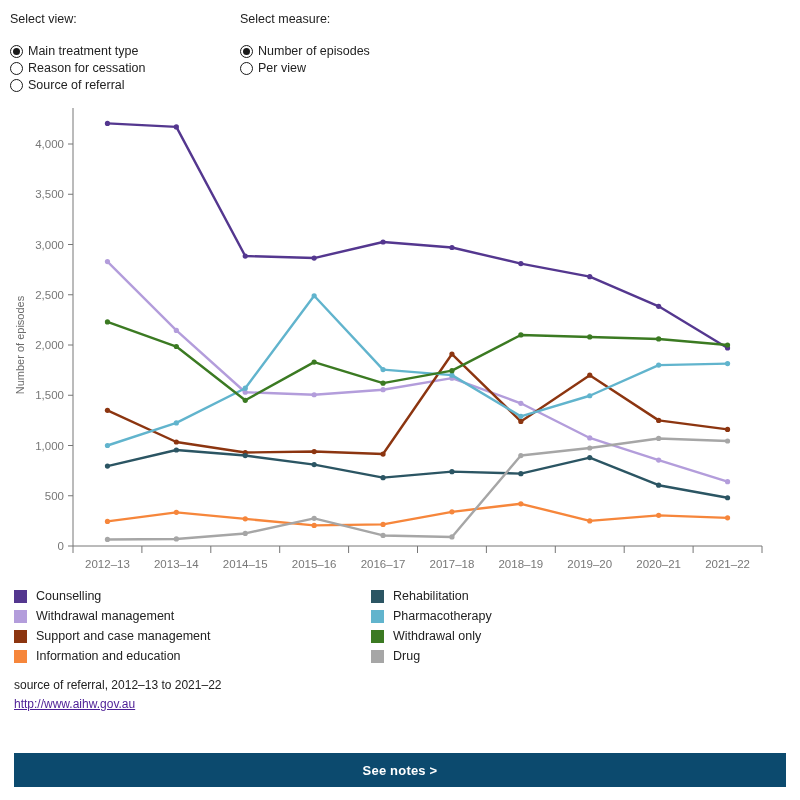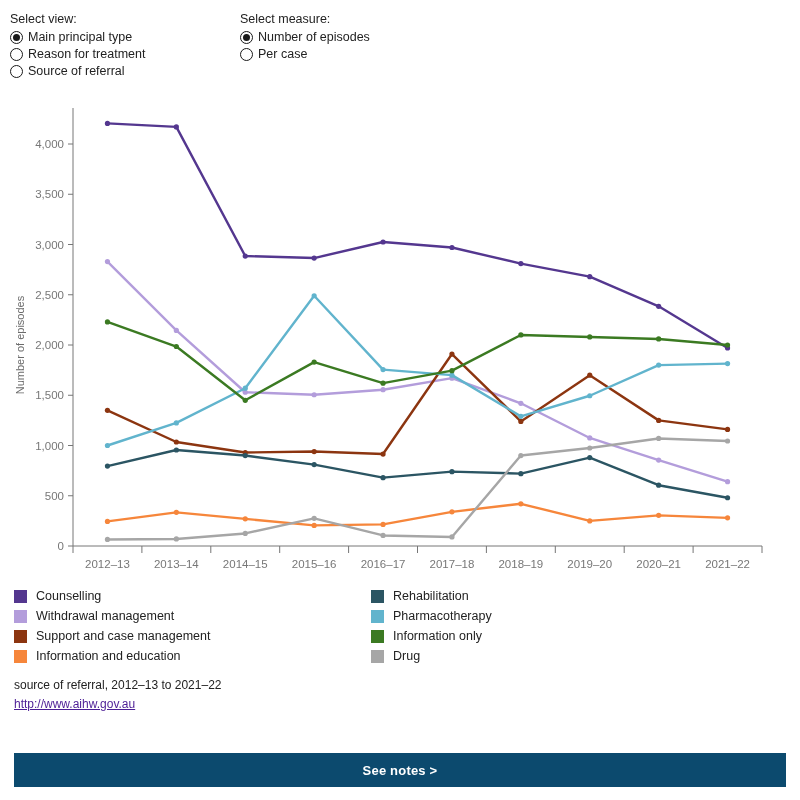--- a/index.html
+++ b/index.html
@@ -26,21 +26,21 @@
   .control-group {
     position: absolute;
     top: 12px;
   }
   .control-group.view { left: 10px; }
   .control-group.measure { left: 240px; }
 
   .control-title {
     font-size: 12.5px;
     color: #222;
-    margin-bottom: 3px;
+    margin-bottom: 17px;
     line-height: 14px;
   }
   .radio-row {
     display: flex;
     align-items: center;
     height: 17px;
     cursor: pointer;
   }
   .radio {
     width: 13px;
@@ -169,41 +169,41 @@
 </style>
 </head>
 <body>
 
 <div class="controls">
 
   <div class="control-group view">
     <div class="control-title">Select view:</div>
     <div class="radio-row">
       <span class="radio checked"></span>
-      <span class="radio-label">Main principal type</span>
+      <span class="radio-label">Main treatment type</span>
     </div>
     <div class="radio-row">
       <span class="radio"></span>
-      <span class="radio-label">Reason for treatment</span>
+      <span class="radio-label">Reason for cessation</span>
     </div>
     <div class="radio-row">
       <span class="radio"></span>
       <span class="radio-label">Source of referral</span>
     </div>
   </div>
 
   <div class="control-group measure">
     <div class="control-title">Select measure:</div>
     <div class="radio-row">
       <span class="radio checked"></span>
       <span class="radio-label">Number of episodes</span>
     </div>
     <div class="radio-row">
       <span class="radio"></span>
-      <span class="radio-label">Per case</span>
+      <span class="radio-label">Per view</span>
     </div>
   </div>
 </div>
 
 <div class="chart-wrap">
   <svg class="chart-svg" id="chart-svg" width="800" height="490" viewBox="0 0 800 490">
       <line x1="73" y1="16" x2="73" y2="454" stroke="#767676" stroke-width="1"></line>
       <line x1="73" y1="454" x2="762" y2="454" stroke="#767676" stroke-width="1"></line>
       <line x1="68" y1="454" x2="73" y2="454" stroke="#767676" stroke-width="1"></line>
       <text x="64" y="458" text-anchor="end" class="tick-text">0</text>
@@ -359,21 +359,21 @@
     <div class="legend-item">
       <span class="legend-swatch" style="background:#2b5563"></span>
       <span class="legend-text">Rehabilitation</span>
     </div>
     <div class="legend-item">
       <span class="legend-swatch" style="background:#61b4cd"></span>
       <span class="legend-text">Pharmacotherapy</span>
     </div>
     <div class="legend-item">
       <span class="legend-swatch" style="background:#3b7a22"></span>
-      <span class="legend-text">Information only</span>
+      <span class="legend-text">Withdrawal only</span>
     </div>
     <div class="legend-item">
       <span class="legend-swatch" style="background:#a6a6a6"></span>
       <span class="legend-text">Drug</span>
     </div>
   </div>
 </div>
 
 <div class="footer">
   <div class="footer-line">source of referral, 2012–13 to 2021–22</div>

